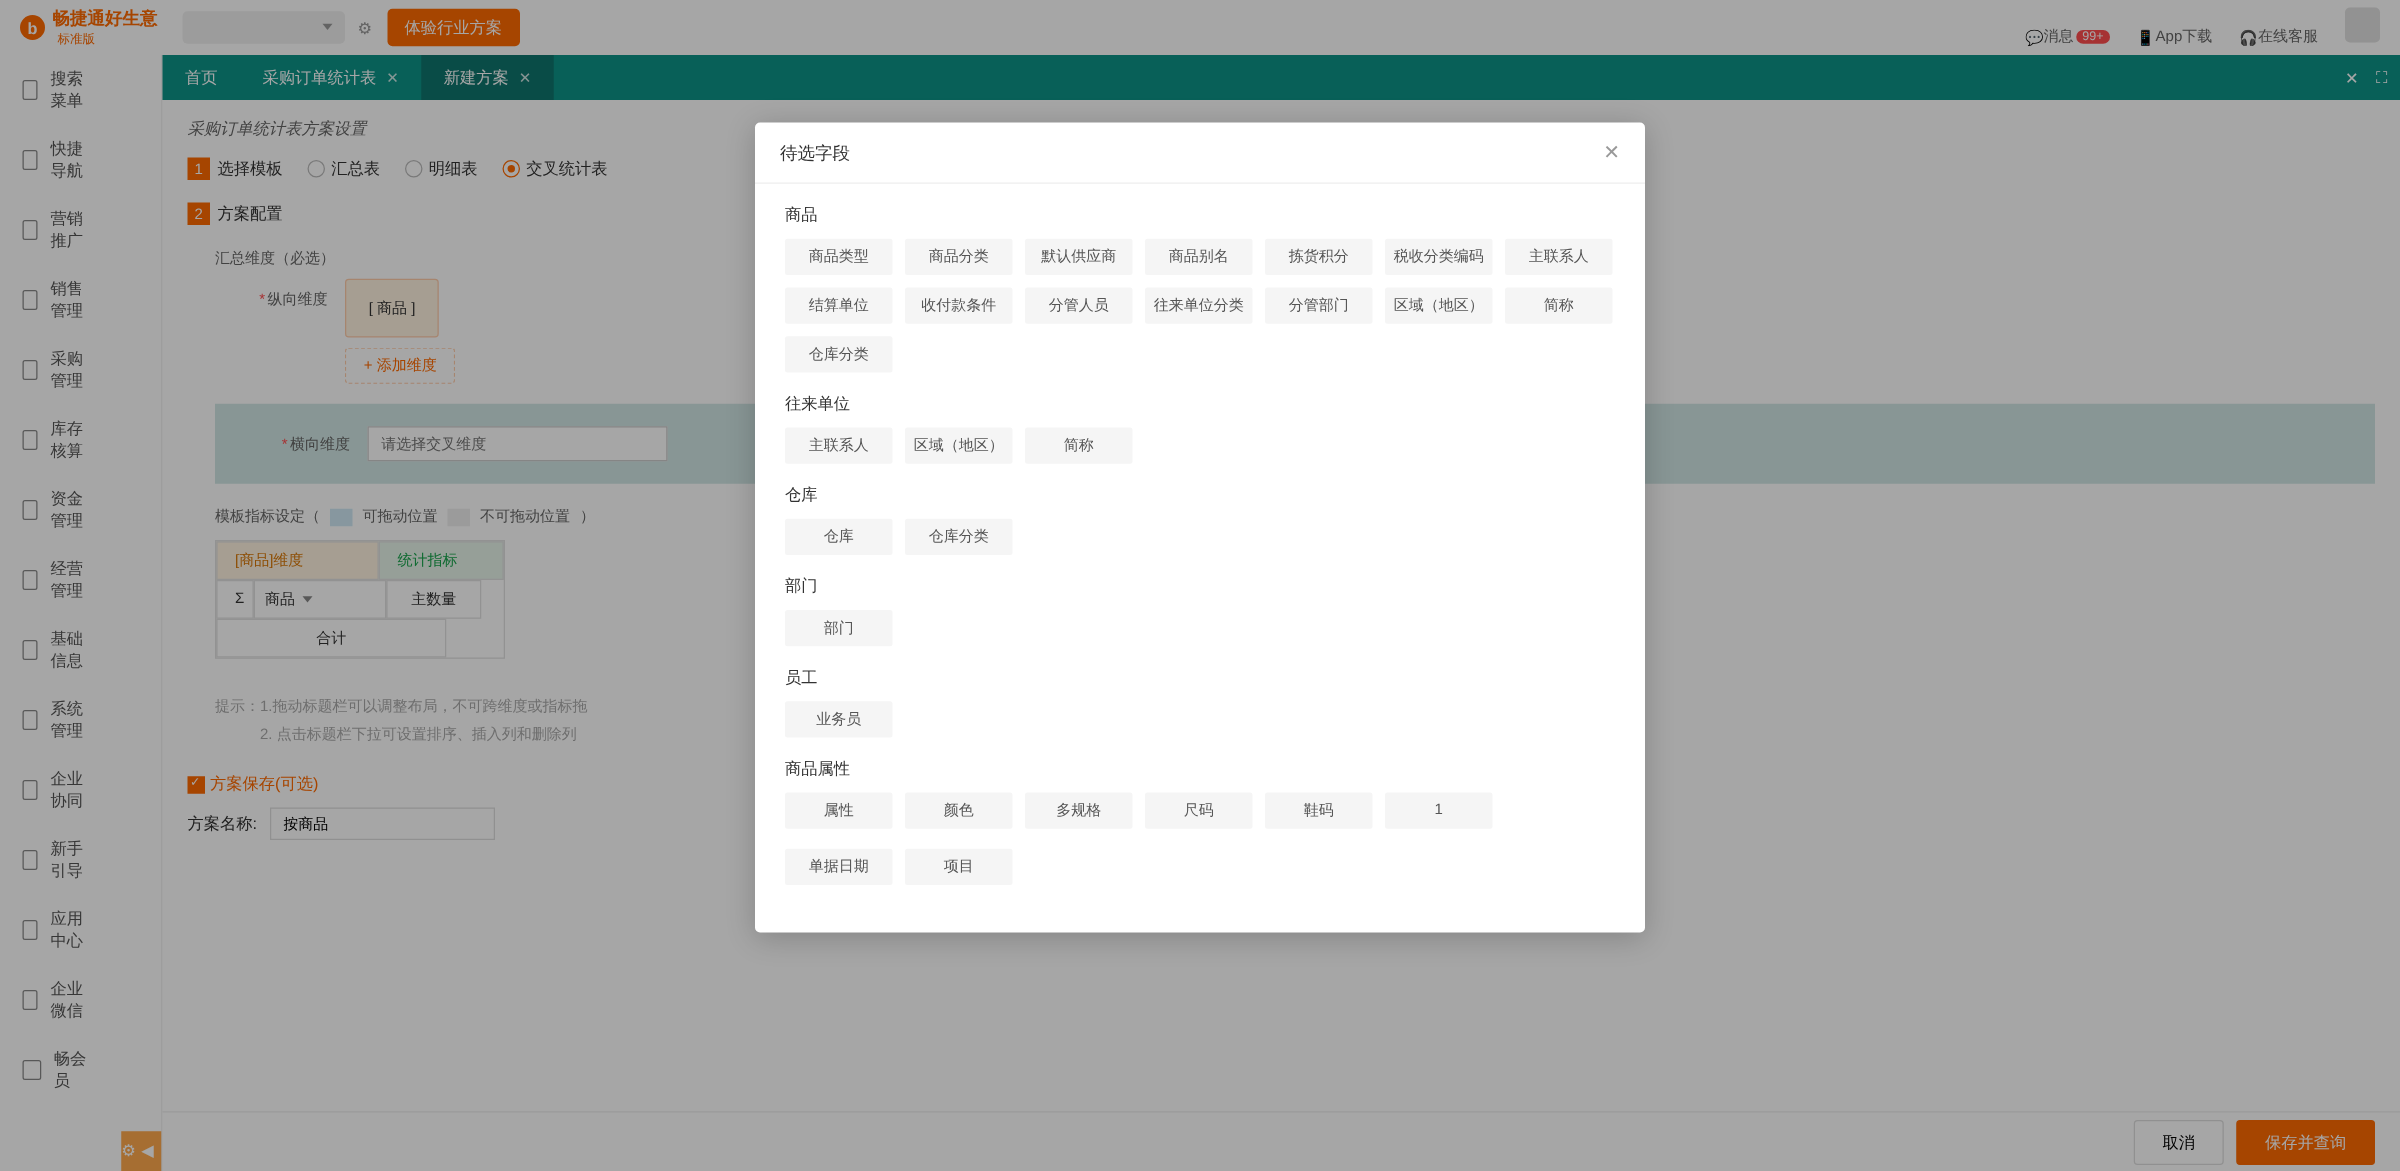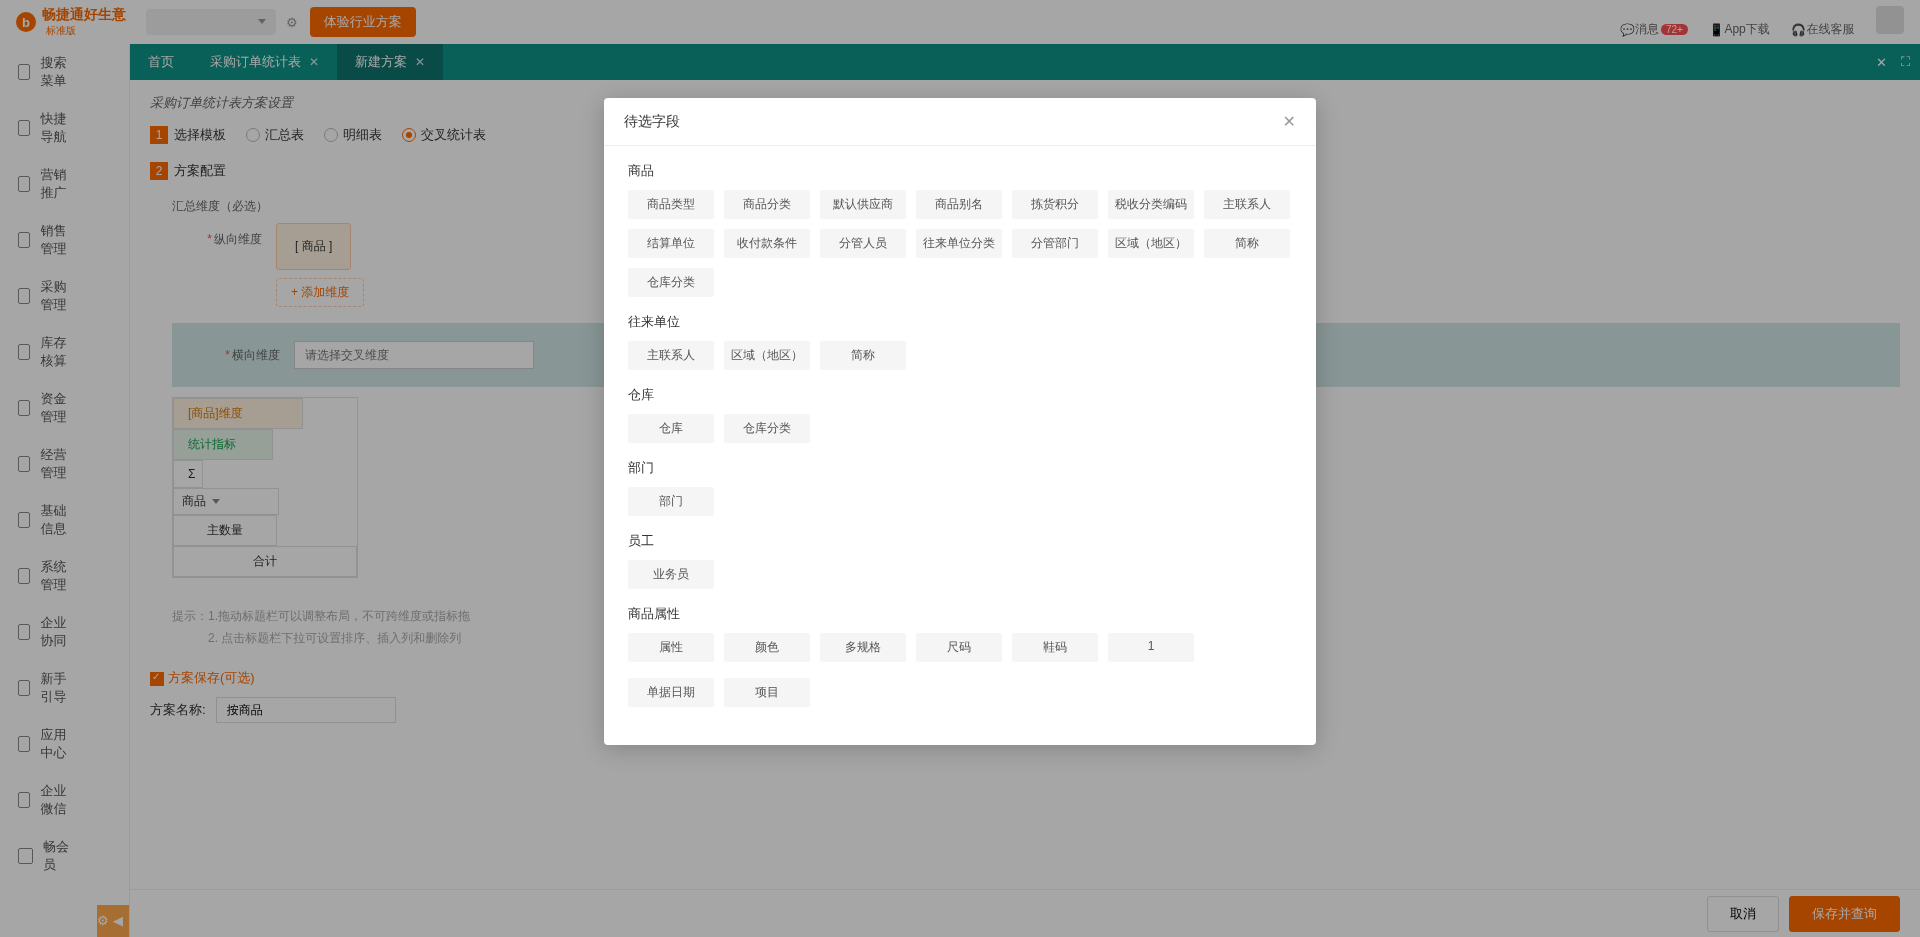--- a/index.html
+++ b/index.html
@@ -53,21 +53,21 @@
 .pill{border:1px solid #ddd;padding:14px 18px;border-radius:3px;font-size:12px;display:inline-flex;align-items:center;margin-bottom:8px;}
 .pill.sel{background:#fff3e0;border-color:#ffccaa;}
 .add-dim{color:#ff6a00;border:1px dashed #ffccaa;padding:5px 14px;display:inline-flex;align-items:center;font-size:12px;border-radius:3px;}
 .cross-dim{background:#d1e7e5;padding:18px;display:flex;align-items:center;}
 .cross-input{background:#fff;border:1px solid #ccc;padding:6px 10px;width:240px;font-size:12px;color:#999;}
 .legend-row{margin-top:18px;font-size:12px;color:#666;display:flex;align-items:center;gap:8px;}
 .leg-box{width:18px;height:14px;display:inline-block;}
 .leg-drag{background:#cfe9f5;}
 .leg-no{background:#eee;}
 .grid-preview{margin-top:10px;border:1px solid #e0e0e0;display:inline-block;}
-.grid-head{display:flex;flex-direction:column;}
+.grid-head{display:flex;}
 .gh{border:1px solid #e0e0e0;padding:6px 14px;font-size:12px;}
 .gh-prod{background:#fff3e0;color:#d97706;}
 .gh-stat{background:#e6f4ea;color:#16a34a;}
 .gh-sel{display:flex;align-items:center;gap:6px;padding:4px 8px;}
 .gh-sel::after{content:"";border-left:4px solid transparent;border-right:4px solid transparent;border-top:5px solid #888;}
 .tips{margin-top:28px;color:#aaa;font-size:12px;line-height:1.8;}
 .save-sect{margin-top:20px;}
 .chk{width:14px;height:14px;background:#ff6a00;display:inline-block;margin-right:4px;position:relative;vertical-align:middle;}
 .chk::after{content:"✓";color:#fff;font-size:10px;position:absolute;top:-1px;left:2px;}
 .name-row{margin-top:10px;display:flex;align-items:center;gap:10px;}
@@ -101,21 +101,21 @@
     <div>
       <div class="logo-text">畅捷通好生意</div>
       <div class="logo-sub">标准版</div>
     </div>
   </div>
   <div class="org-select"></div>
   <span class="gear">⚙</span>
   <button class="btn-orange">体验行业方案</button>
   <div class="header-spacer"></div>
   <div class="header-right">
-    <span>💬<span>消息</span><span class="badge">72+</span></span>
+    <span>💬<span>消息</span><span class="badge">99+</span></span>
     <span>📱<span>App下载</span></span>
     <span>🎧<span>在线客服</span></span>
     <span class="avatar"></span>
   </div>
 </div>
 
 <div class="sidebar">
   <div id="side-items">
       <div class="side-item">
         <span class="ic"></span>
@@ -238,32 +238,40 @@
       <div class="dim-ctrl">
         <div class="pill sel">[ 商品 ]</div><br>
         <div class="add-dim">+ 添加维度</div>
       </div>
     </div>
     <div class="cross-dim">
       <div class="dim-title" style="padding-top:0;"><span class="req">*</span><span>横向维度</span></div>
       <input class="cross-input" style="margin-left: 14px;" placeholder="请选择交叉维度">
     </div>
 
+    <div class="legend-row">
+      <span>模板指标设定（</span>
+      <span class="leg-box leg-drag"></span>
+      <span>可拖动位置</span>
+      <span class="leg-box leg-no"></span>
+      <span>不可拖动位置</span>
+      <span>）</span>
+    </div>
 
     <div class="grid-preview">
       <div class="grid-head">
         <div class="gh gh-prod" style="width:130px;">[商品]维度</div>
         <div class="gh gh-stat" style="width:100px;">统计指标</div>
       </div>
       <div class="grid-head">
         <div class="gh" style="width:24px;text-align:center;">Σ</div>
         <div class="gh gh-sel" style="width:106px;">
             <span>商品</span>
           </div>
-        <div class="gh" style="width:104px;text-align:center;">主数量</div>
+        <div class="gh" style="width:76px;text-align:center;">主数量</div>
       </div>
       <div class="grid-head">
         <div class="gh" style="width:184px;text-align:center;">合计</div>
       </div>
     </div>
 
     <div class="tips">
       <span>提示：</span><span>1.拖动标题栏可以调整布局，不可跨维度或指标拖</span><br>
       <span style="margin-left:36px;">2. 点击标题栏下拉可设置排序、插入列和删除列</span>
     </div>

